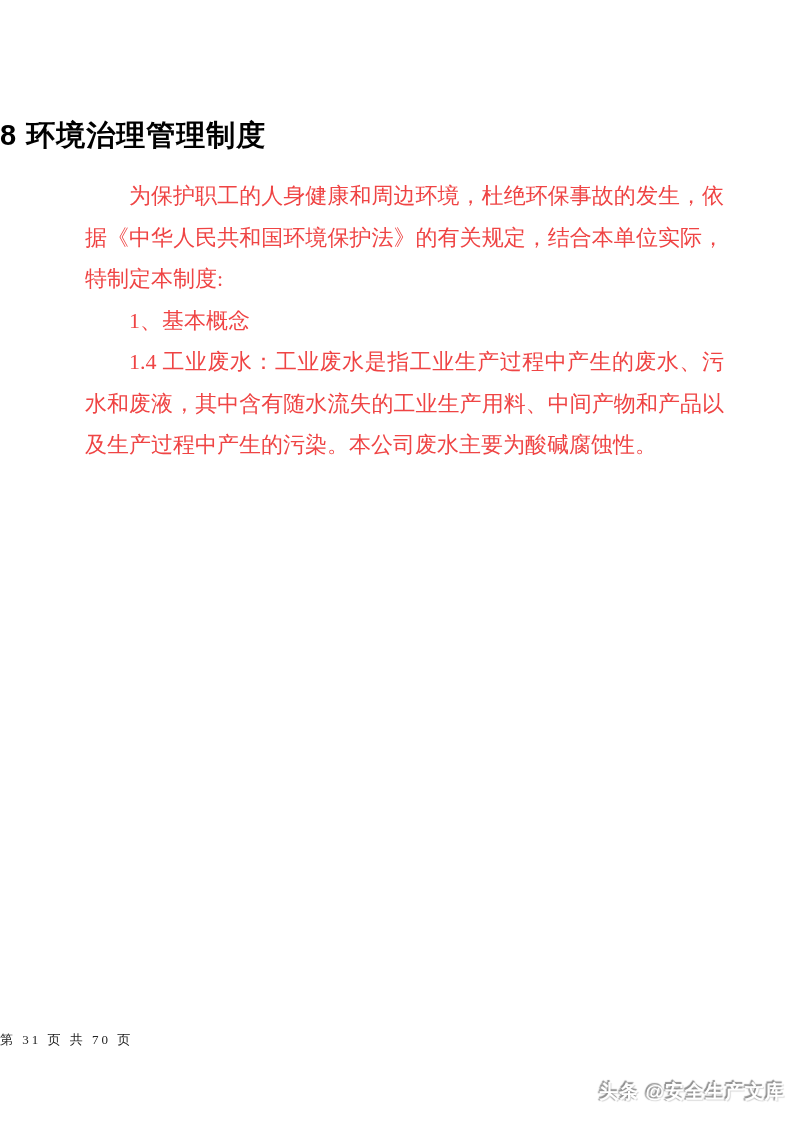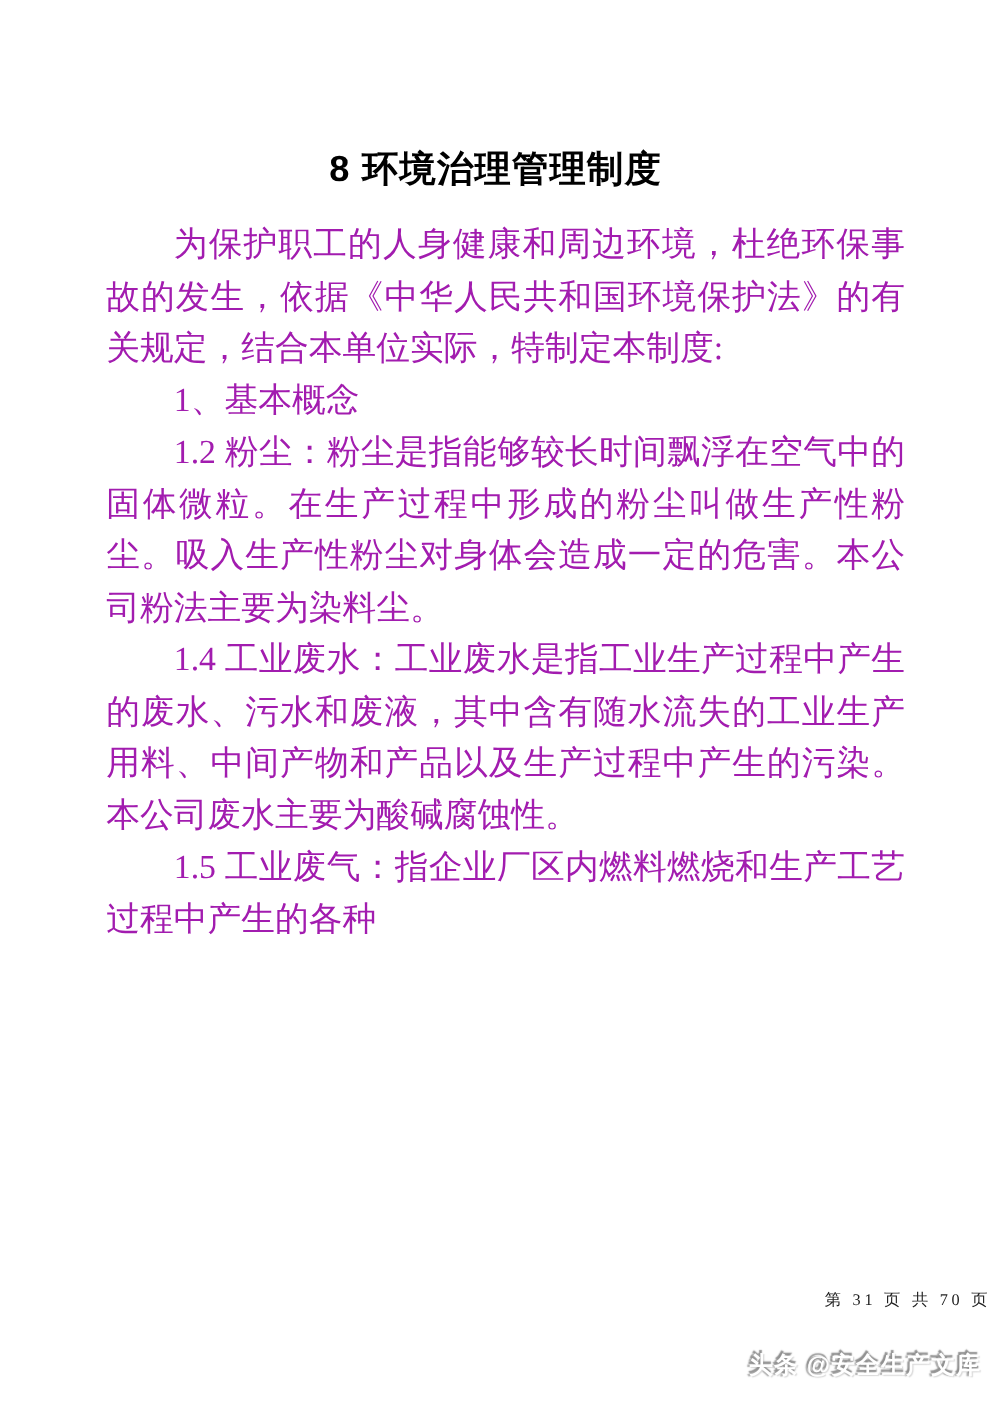--- a/index.html
+++ b/index.html
@@ -13,50 +13,50 @@
     height: 1122px;
     background: #ffffff;
     overflow: hidden;
     color: #000000;
   }
   .doc-title {
     position: absolute;
     top: 97px;
     left: 0;
     width: 100%;
-    text-align: center;
+    text-align: left;
     font-family: "Liberation Sans", "DejaVu Sans", sans-serif;
     font-weight: 700;
     font-size: 29px;
     letter-spacing: 1px;
     color: #000000;
   }
   .doc-body {
     position: absolute;
     top: 175px;
     left: 85px;
     width: 639px;
     font-family: "Liberation Serif", "DejaVu Serif", serif;
-    font-size: 27px;
+    font-size: 22px;
     line-height: 41.5px;
     text-align: justify;
     text-justify: inter-character;
-    color: #a21caf;
+    color: #ef4444;
   }
   .doc-body p {
     margin: 0;
     padding: 0;
     text-indent: 2em;
   }
   .page-footer {
     position: absolute;
     top: 1031px;
     left: 0;
     width: 100%;
-    text-align: right;
+    text-align: left;
     font-family: "Liberation Serif", "DejaVu Serif", serif;
     font-size: 13px;
     letter-spacing: 3px;
     color: #222222;
   }
   .watermark {
     position: absolute;
     top: 1079px;
     right: 8px;
     font-family: "Liberation Sans", "DejaVu Sans", sans-serif;
@@ -74,22 +74,20 @@
 </head>
 <body>
 
 <div class="page">
 
   <h1 class="doc-title">8 环境治理管理制度</h1>
 
   <div class="doc-body">
     <p>为保护职工的人身健康和周边环境，杜绝环保事故的发生，依据《中华人民共和国环境保护法》的有关规定，结合本单位实际，特制定本制度:</p>
     <p>1、基本概念</p>
-    <p>1.2 粉尘：粉尘是指能够较长时间飘浮在空气中的固体微粒。在生产过程中形成的粉尘叫做生产性粉尘。吸入生产性粉尘对身体会造成一定的危害。本公司粉法主要为染料尘。</p>
     <p>1.4 工业废水：工业废水是指工业生产过程中产生的废水、污水和废液，其中含有随水流失的工业生产用料、中间产物和产品以及生产过程中产生的污染。本公司废水主要为酸碱腐蚀性。</p>
-    <p>1.5 工业废气：指企业厂区内燃料燃烧和生产工艺过程中产生的各种</p>
   </div>
 
   <div class="page-footer">第 31 页 共 70 页</div>
 
   <div class="watermark">头条 @安全生产文库</div>
 
 </div>
 
 </body></html>

